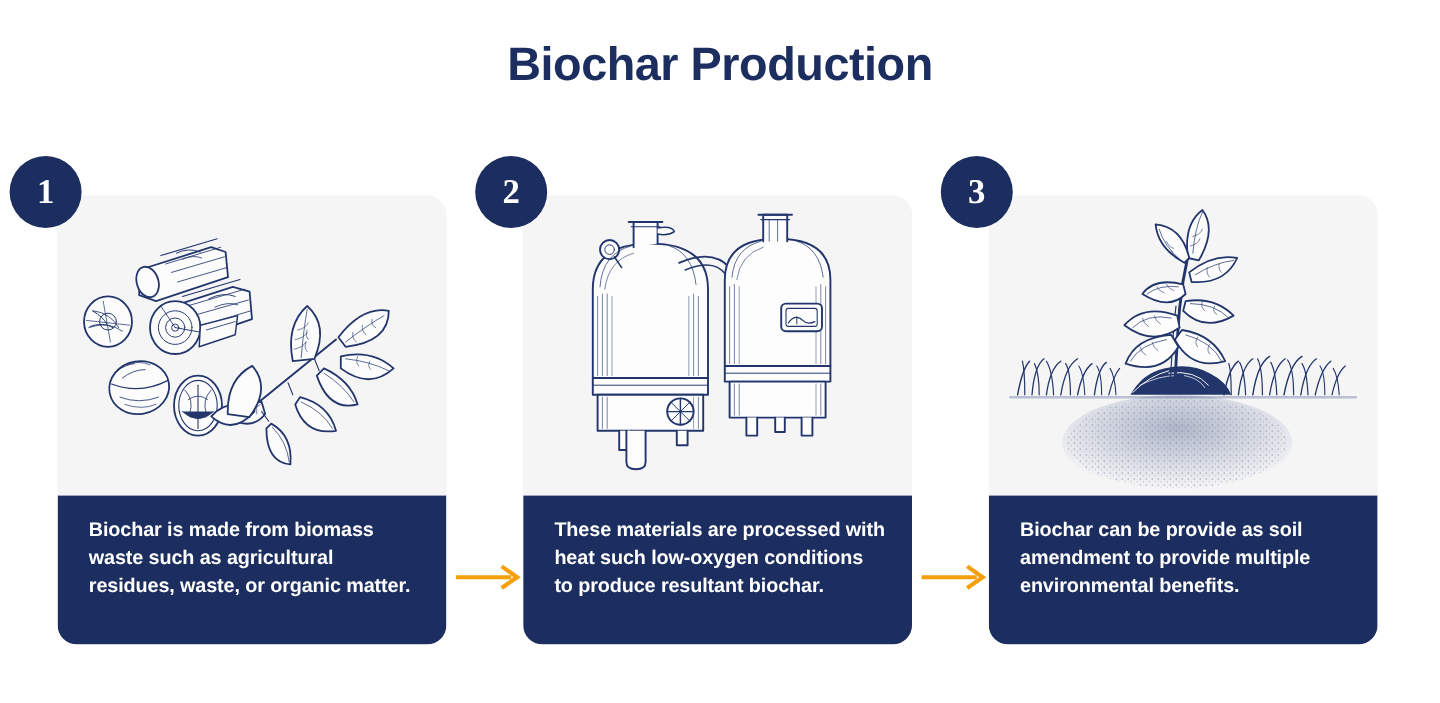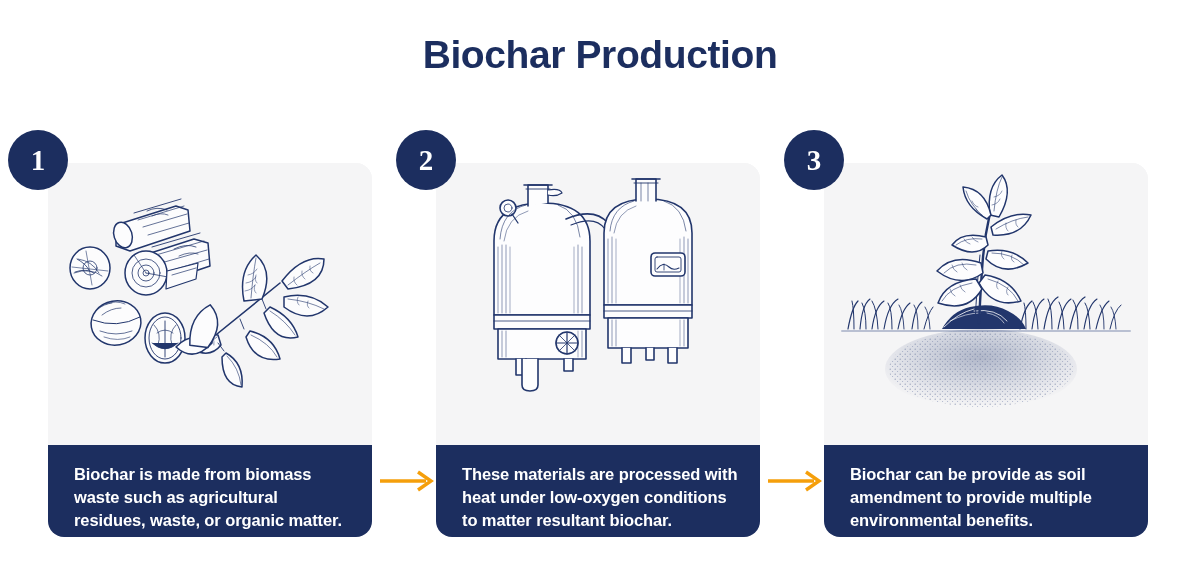--- a/index.html
+++ b/index.html
@@ -81,21 +81,21 @@
     top: 0;
     width: 324px;
     height: 250px;
   }
 
   .caption {
     position: absolute;
     left: 0;
     bottom: 0;
     width: 324px;
-    height: 92px;
+    height: 124px;
     background: #1c2e5f;
     box-sizing: border-box;
     padding: 18px 22px 0 26px;
   }
   .caption-text {
     color: #ffffff;
     font-size: 16.5px;
     font-weight: 600;
     line-height: 1.38;
     letter-spacing: -0.1px;
@@ -331,21 +331,21 @@
               <path d="M248 157 L248 183" stroke-width="0.5"></path>
               <path d="M244 157 L244 183" stroke-width="0.4"></path>
 
               <path d="M186 185 L186 200 L195 200 L195 185" fill="#fdfdfe"></path>
               <path d="M210 185 L210 197 L218 197 L218 185" fill="#fdfdfe"></path>
               <path d="M232 185 L232 200 L241 200 L241 185" fill="#fdfdfe"></path>
             </g>
           </svg>
         </div>
         <div class="caption">
-          <div class="caption-text">These materials are processed with heat under low-oxygen conditions to matter resultant biochar.</div>
+          <div class="caption-text">These materials are processed with heat such low-oxygen conditions to produce resultant biochar.</div>
         </div>
       </div>
       <div class="badge">2</div>
     </div>
 
     <div class="step step-3">
       <div class="card">
         <div class="picture">
           <svg viewBox="0 0 324 250" xmlns="http://www.w3.org/2000/svg">
             <defs>

